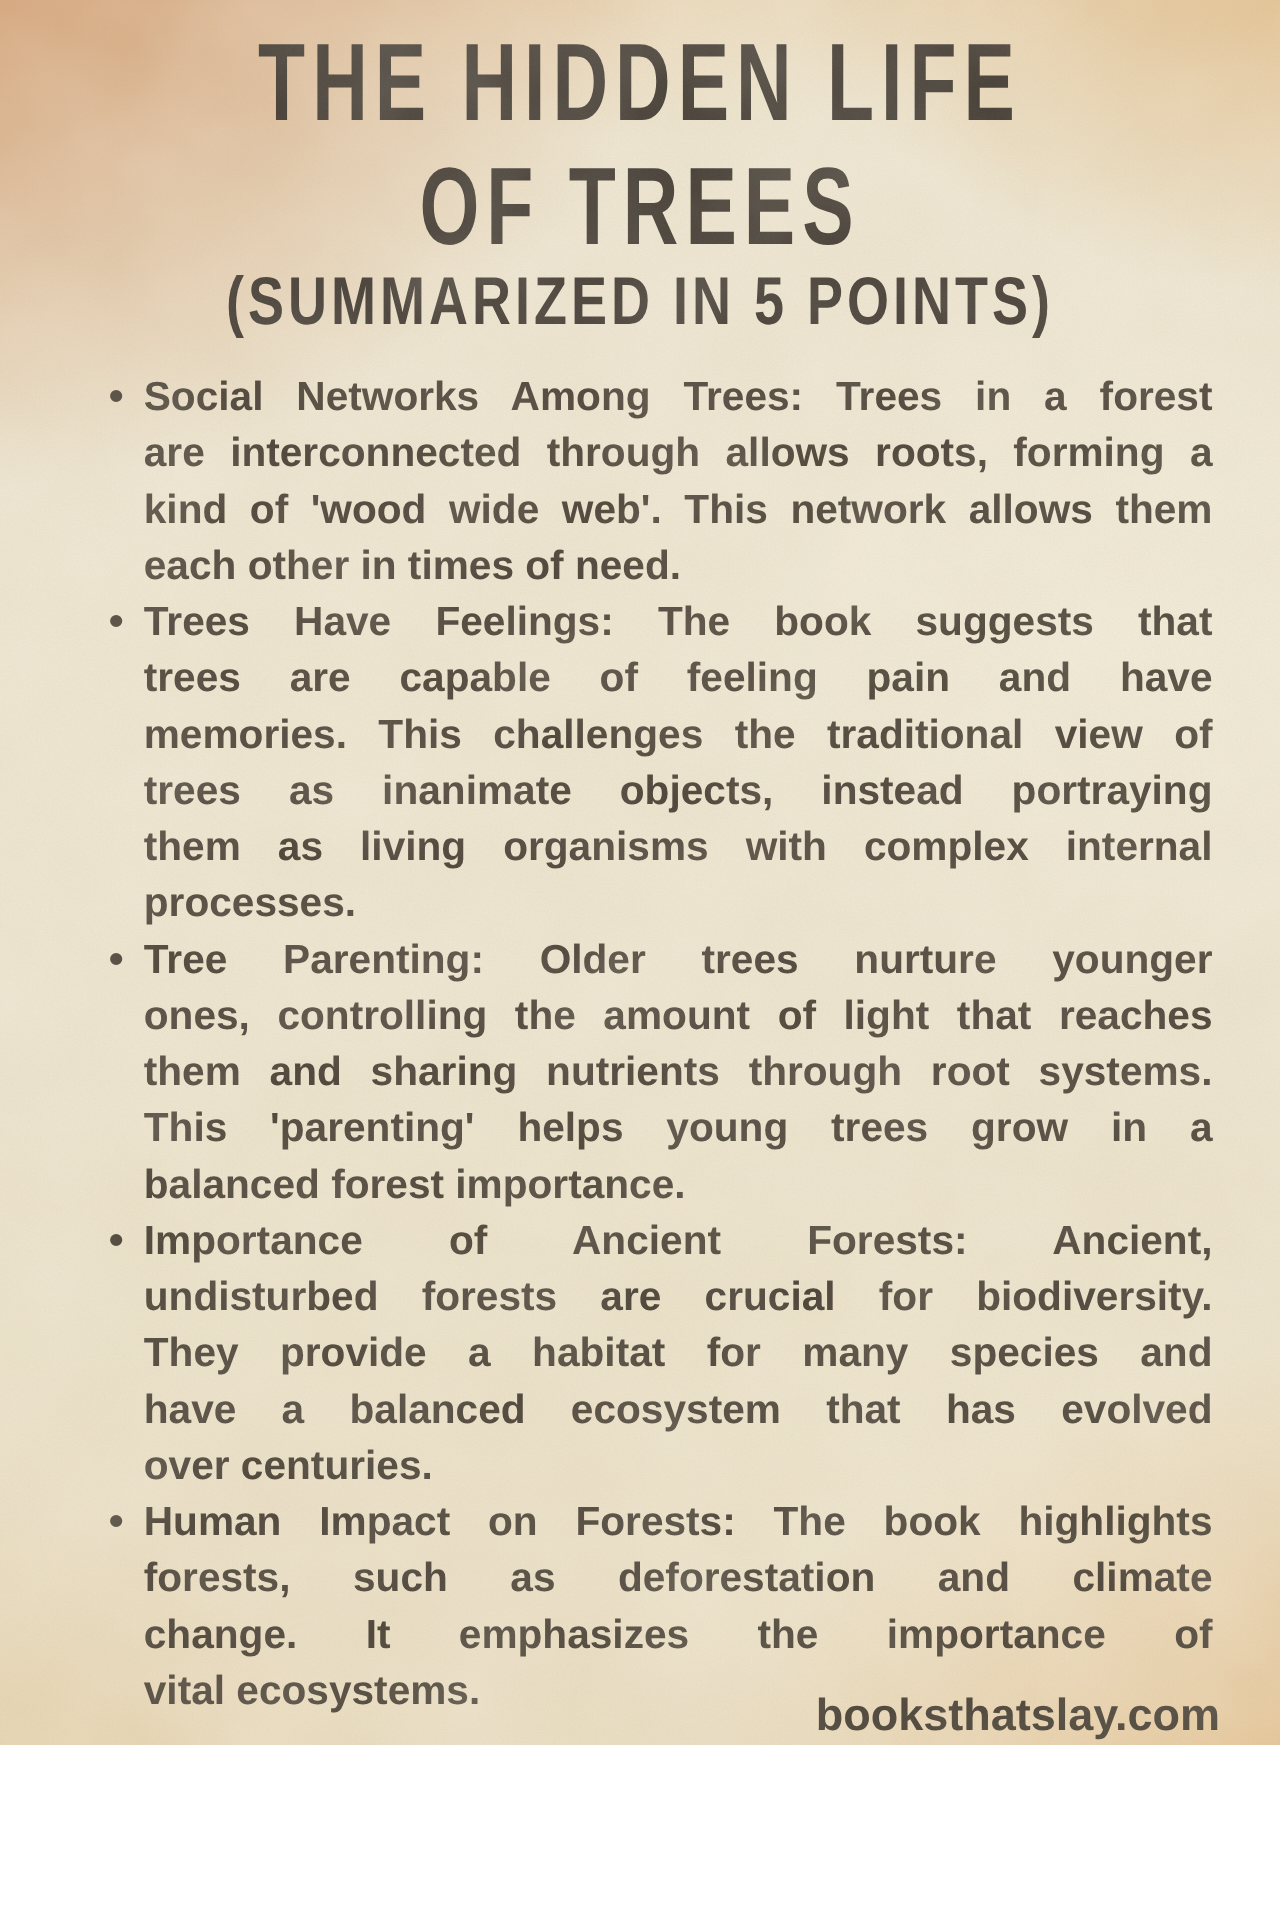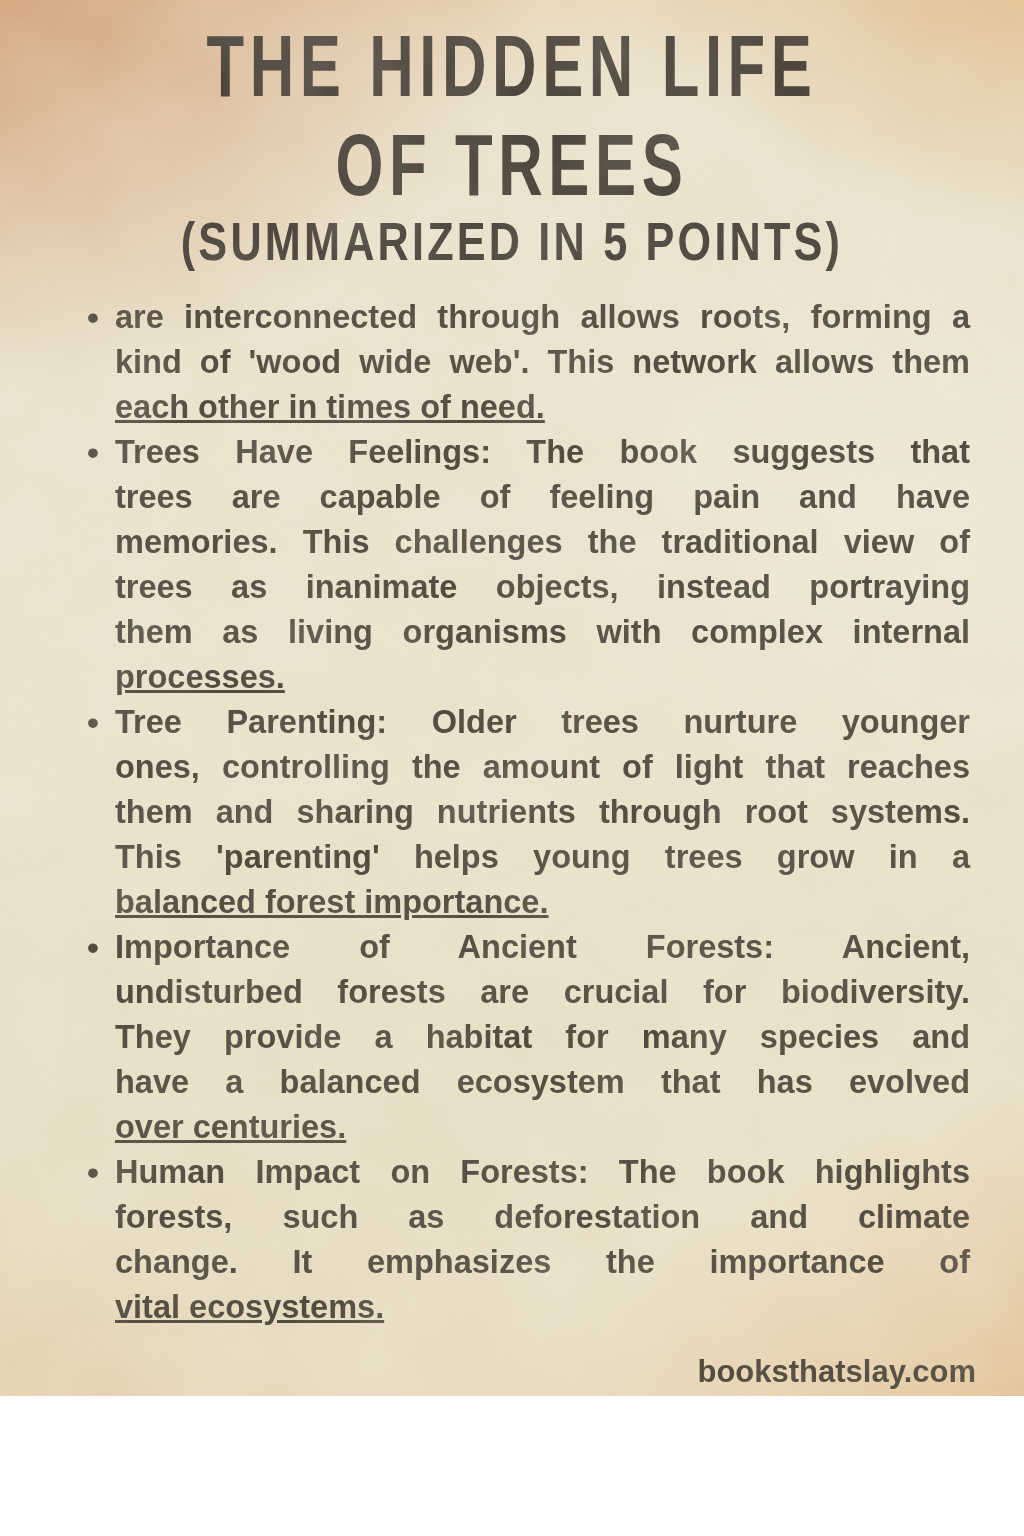--- a/index.html
+++ b/index.html
@@ -76,26 +76,25 @@
     left:-28px;top:0;
     line-height:45px;
     font-size:34px;
   }
   .line{
     text-align:justify;
     text-align-last:justify;
   }
   .line:last-child{
     text-align-last:left;
-    text-decoration:underline;
   }
   .watermark{
     position:absolute;
     right:48px;bottom:6px;
-    font-size:31px;
+    font-size:36px;
     font-weight:700;
     line-height:36px;
     color:#31291f;
   }
 </style>
 </head>
 <body>
 
 <div class="poster">
 
@@ -103,20 +102,21 @@
     <h1>
       <span class="title-line">THE HIDDEN LIFE</span>
       <span class="title-line second">OF TREES</span>
     </h1>
     <div class="subtitle">(SUMMARIZED IN 5 POINTS)</div>
   </header>
 
   <ul class="points">
       <li>
         <span class="dot">•</span>
+        <div class="line">Social Networks Among Trees: Trees in a forest</div>
         <div class="line">are interconnected through allows roots, forming a</div>
         <div class="line">kind of 'wood wide web'. This network allows them</div>
         <div class="line">each other in times of need.</div>
       </li>
       <li>
         <span class="dot">•</span>
         <div class="line">Trees Have Feelings: The book suggests that</div>
         <div class="line">trees are capable of feeling pain and have</div>
         <div class="line">memories. This challenges the traditional view of</div>
         <div class="line">trees as inanimate objects, instead portraying</div>

